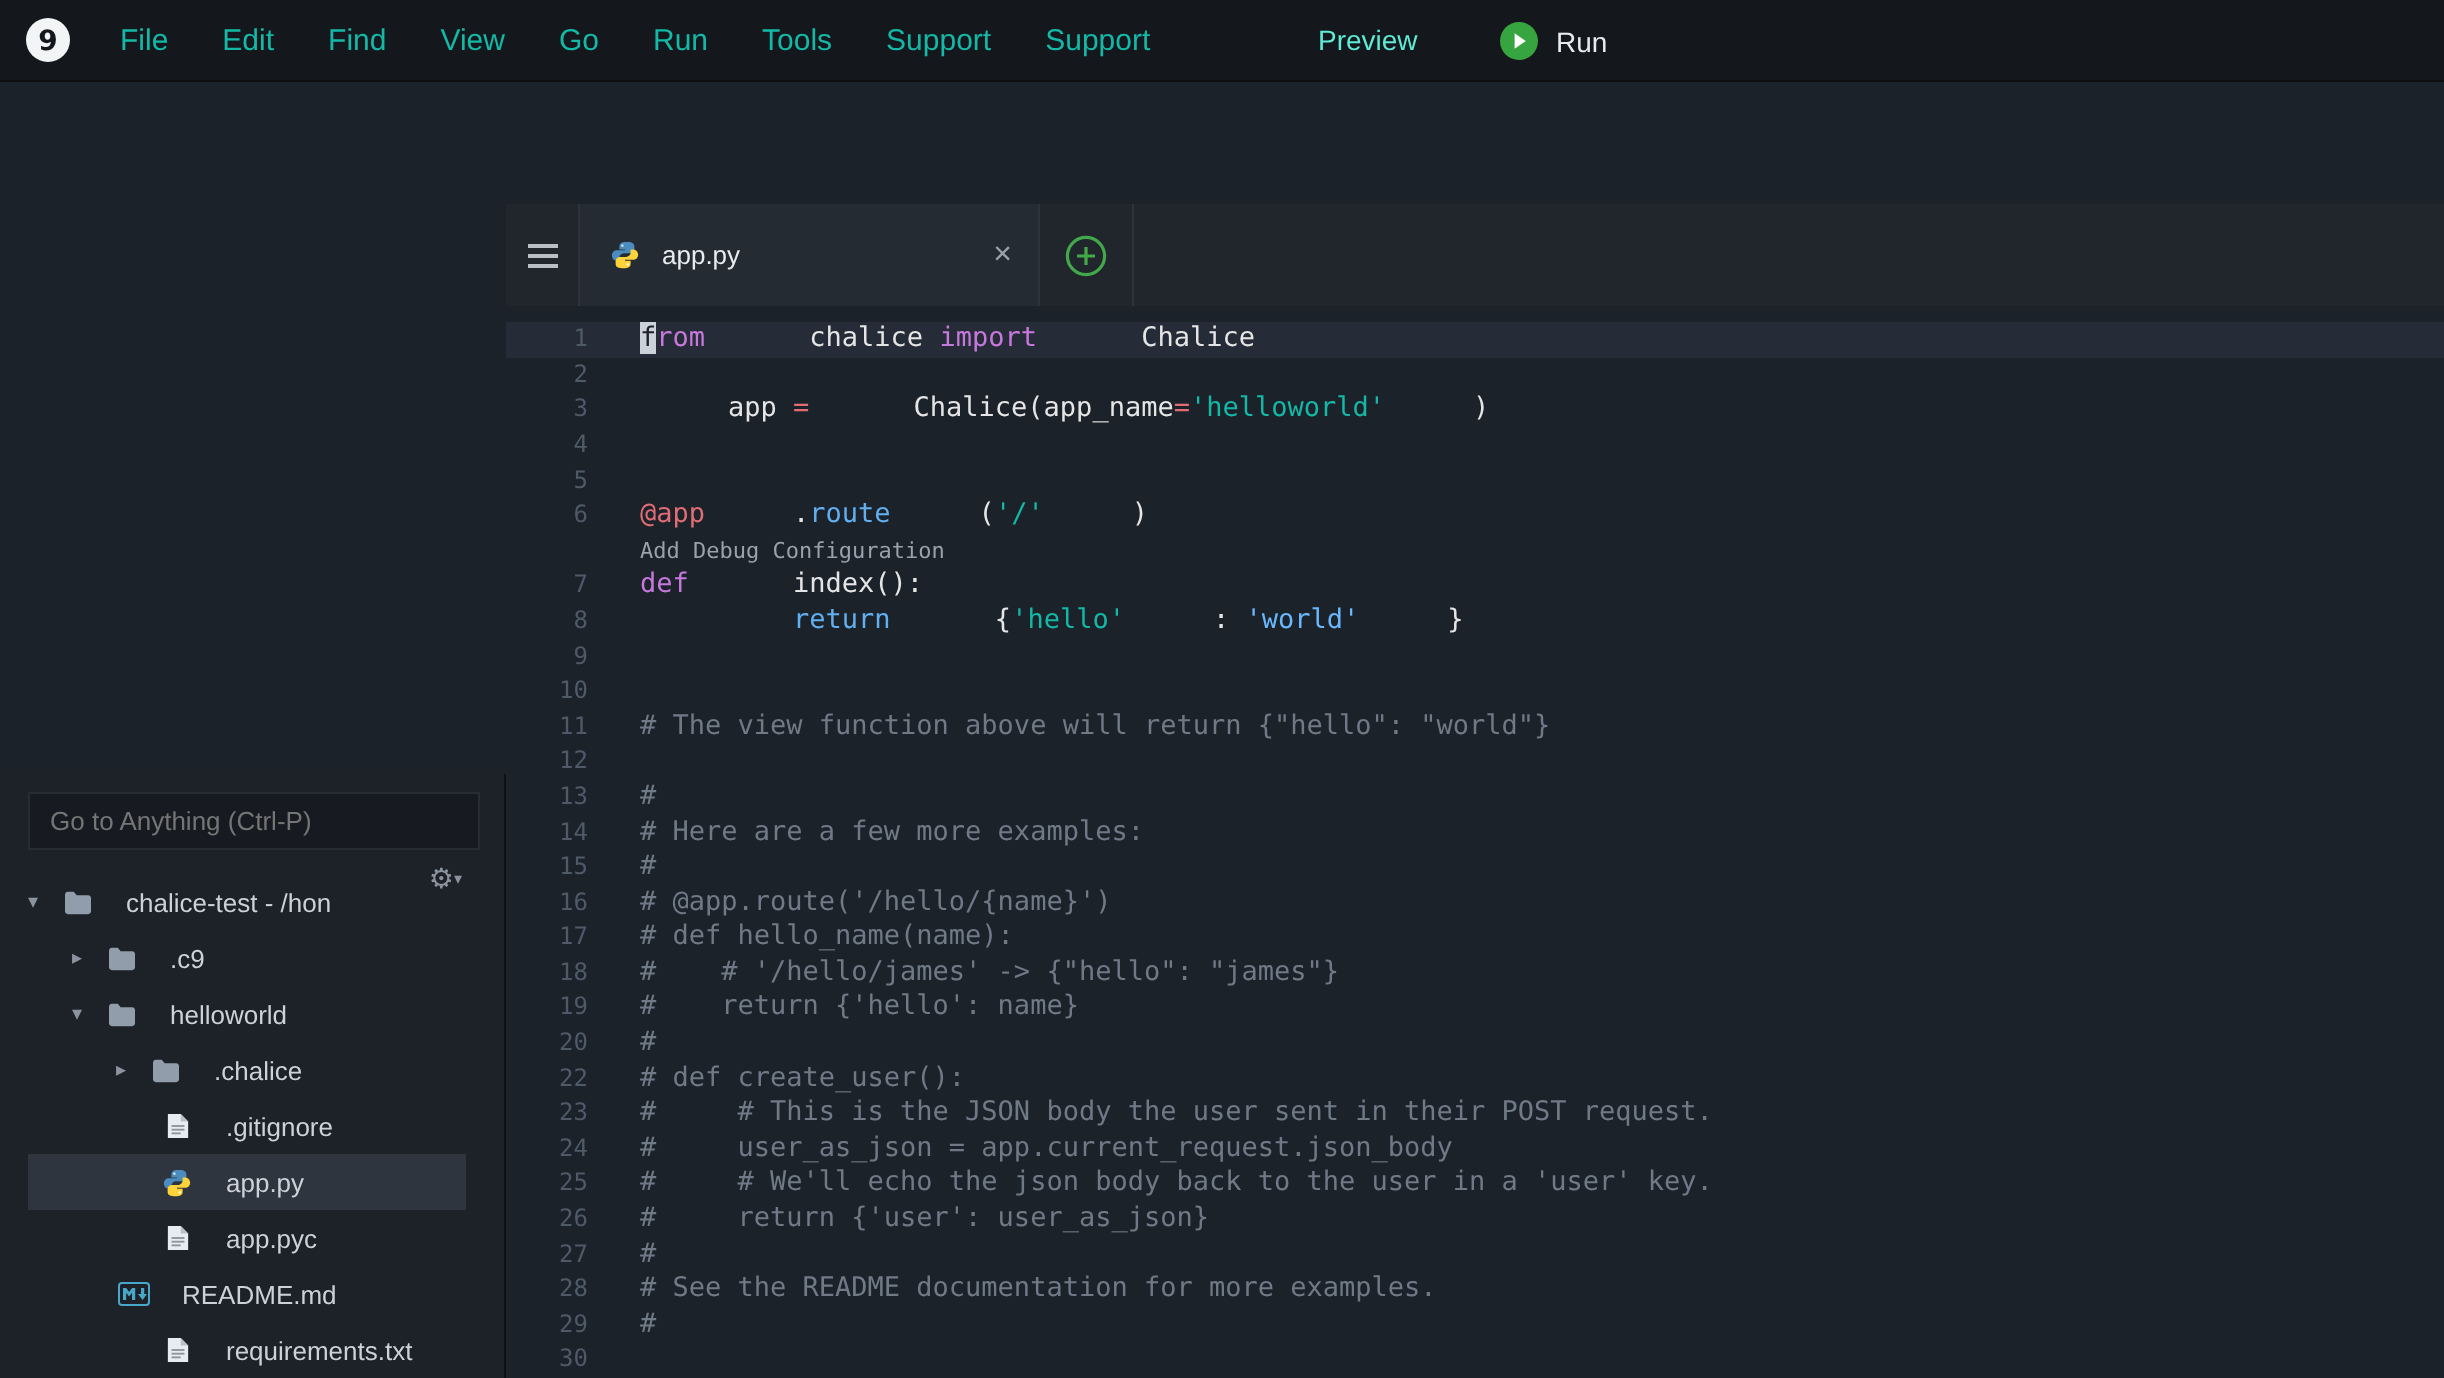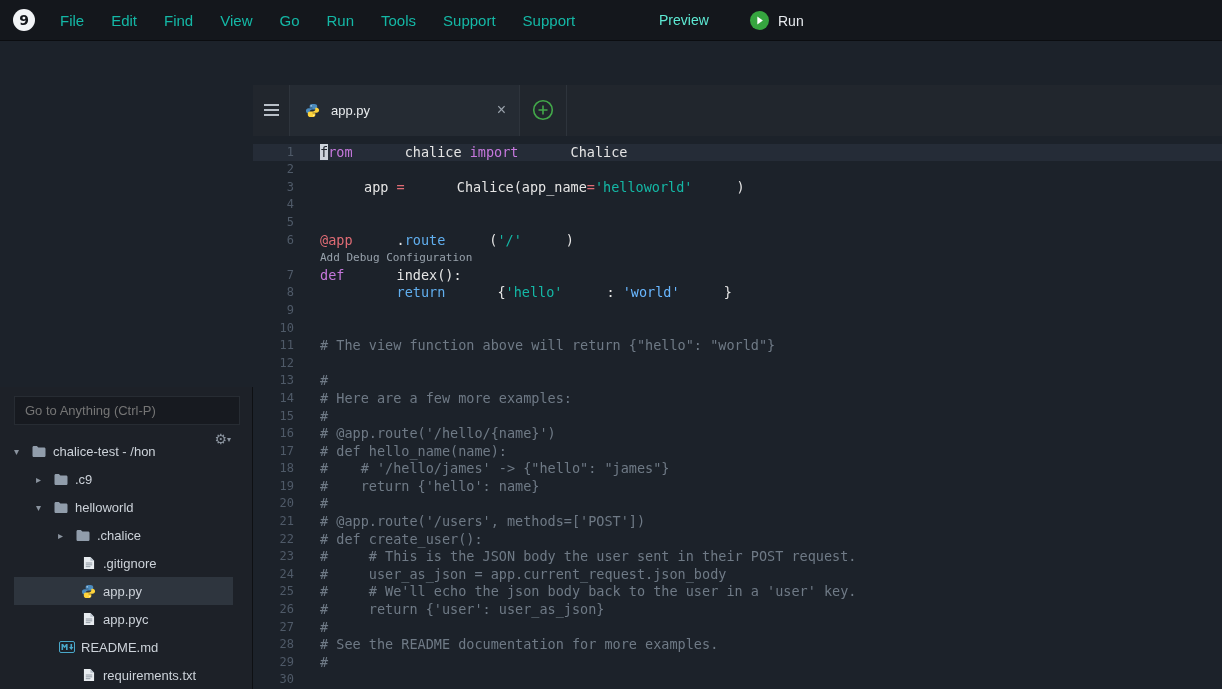--- a/index.html
+++ b/index.html
@@ -24,21 +24,21 @@
   .sidebar { flex:0 0 253px; width:253px; background:#1d2128; border-right:1px solid #0e1013;
              display:flex; flex-direction:column; }
   .goto { margin:9px 13px 4px 14px; height:29px; width:226px; background:#171a20;
           border:1px solid #272c33; color:#79828c; font-size:13px; padding:0 10px; font-family:inherit; }
   .tree { margin:8px 19px 0 14px; }
   .tree-row { height:28px; display:flex; align-items:center; position:relative;
               color:#ccd2d9; font-size:13px; cursor:default; }
   .tree-row.selected { background:#2e353e; }
   .chev { width:15px; flex:0 0 15px; font-size:10px; color:#8a939e; }
   .ticon { width:19px; flex:0 0 19px; display:inline-flex; justify-content:center; align-items:center; }
-  .tlabel { margin-left:5px; white-space:nowrap; }
+  .tlabel { margin-left:15px; white-space:nowrap; }
   .gear { position:absolute; right:2px; top:-6px; color:#8a939e; font-size:14px; background:none; border:none; cursor:default; }
   .gear .caret { font-size:8px; vertical-align:2px; color:#8a939e; }
 
   
   .editor-pane { flex:1; min-width:0; display:flex; flex-direction:column; }
   .tabbar { flex:0 0 51px; height:51px; background:#21262d; display:flex; align-items:stretch; }
   .tab-menu { width:37px; flex:0 0 37px; background:transparent; border:none; border-right:1px solid #2e343c;
               display:flex; align-items:center; justify-content:center; cursor:pointer; }
   .bars { width:15px; height:2px; background:#b8bfc7; box-shadow:0 -5px 0 #b8bfc7, 0 5px 0 #b8bfc7; display:block; }
   .tab { width:230px; flex:0 0 230px; border-right:1px solid #2e343c; background:#252b33;
@@ -243,21 +243,20 @@
             <div class="code-line"><span class="gutter">11</span><span class="content"><span class="cm"># The view function above will return {"hello": "world"}</span></span></div>
             <div class="code-line"><span class="gutter">12</span></div>
             <div class="code-line"><span class="gutter">13</span><span class="content"><span class="cm">#</span></span></div>
             <div class="code-line"><span class="gutter">14</span><span class="content"><span class="cm"># Here are a few more examples:</span></span></div>
             <div class="code-line"><span class="gutter">15</span><span class="content"><span class="cm">#</span></span></div>
             <div class="code-line"><span class="gutter">16</span><span class="content"><span class="cm"># @app.route('/hello/{name}')</span></span></div>
             <div class="code-line"><span class="gutter">17</span><span class="content"><span class="cm"># def hello_name(name):</span></span></div>
             <div class="code-line"><span class="gutter">18</span><span class="content"><span class="cm">#    # '/hello/james' -&gt; {"hello": "james"}</span></span></div>
             <div class="code-line"><span class="gutter">19</span><span class="content"><span class="cm">#    return {'hello': name}</span></span></div>
             <div class="code-line"><span class="gutter">20</span><span class="content"><span class="cm">#</span></span></div>
-            <div class="code-line"><span class="gutter">21</span><span class="content"><span class="cm"># @app.route('/users', methods=['POST'])</span></span></div>
             <div class="code-line"><span class="gutter">22</span><span class="content"><span class="cm"># def create_user():</span></span></div>
             <div class="code-line"><span class="gutter">23</span><span class="content"><span class="cm">#     # This is the JSON body the user sent in their POST request.</span></span></div>
             <div class="code-line"><span class="gutter">24</span><span class="content"><span class="cm">#     user_as_json = app.current_request.json_body</span></span></div>
             <div class="code-line"><span class="gutter">25</span><span class="content"><span class="cm">#     # We'll echo the json body back to the user in a 'user' key.</span></span></div>
             <div class="code-line"><span class="gutter">26</span><span class="content"><span class="cm">#     return {'user': user_as_json}</span></span></div>
             <div class="code-line"><span class="gutter">27</span><span class="content"><span class="cm">#</span></span></div>
             <div class="code-line"><span class="gutter">28</span><span class="content"><span class="cm"># See the README documentation for more examples.</span></span></div>
             <div class="code-line"><span class="gutter">29</span><span class="content"><span class="cm">#</span></span></div>
             <div class="code-line"><span class="gutter">30</span><span class="content"></span></div>
           </div>

